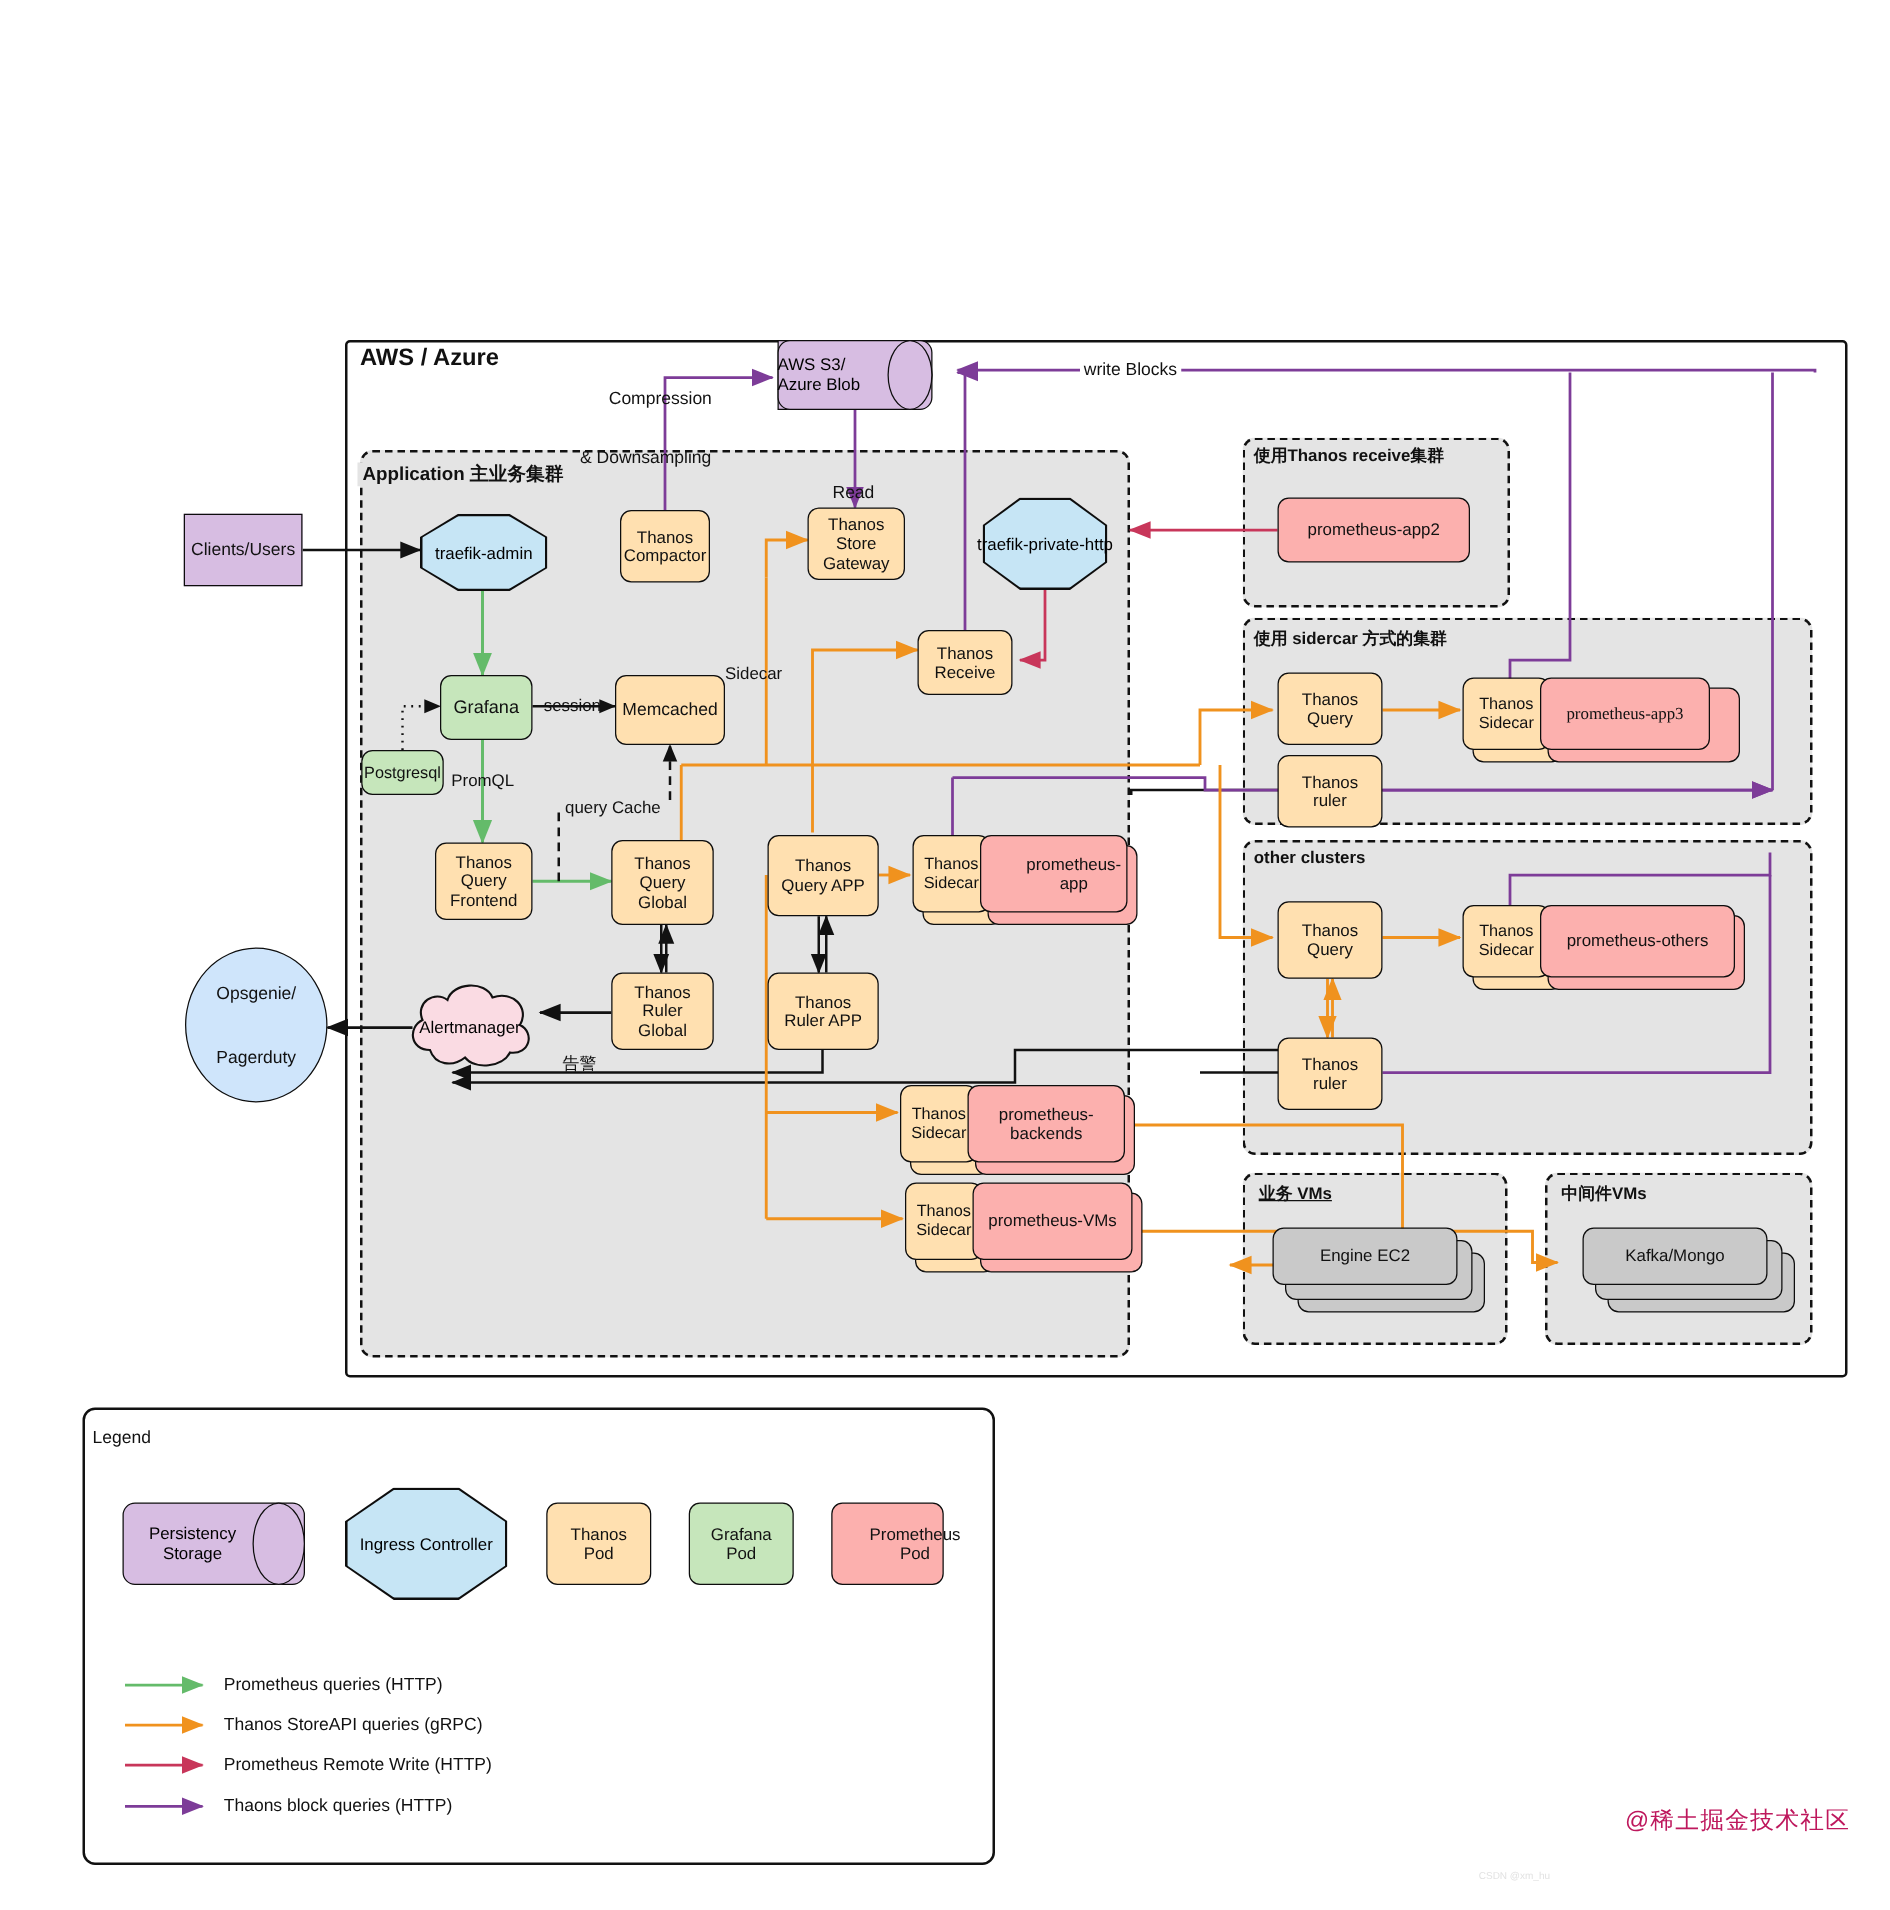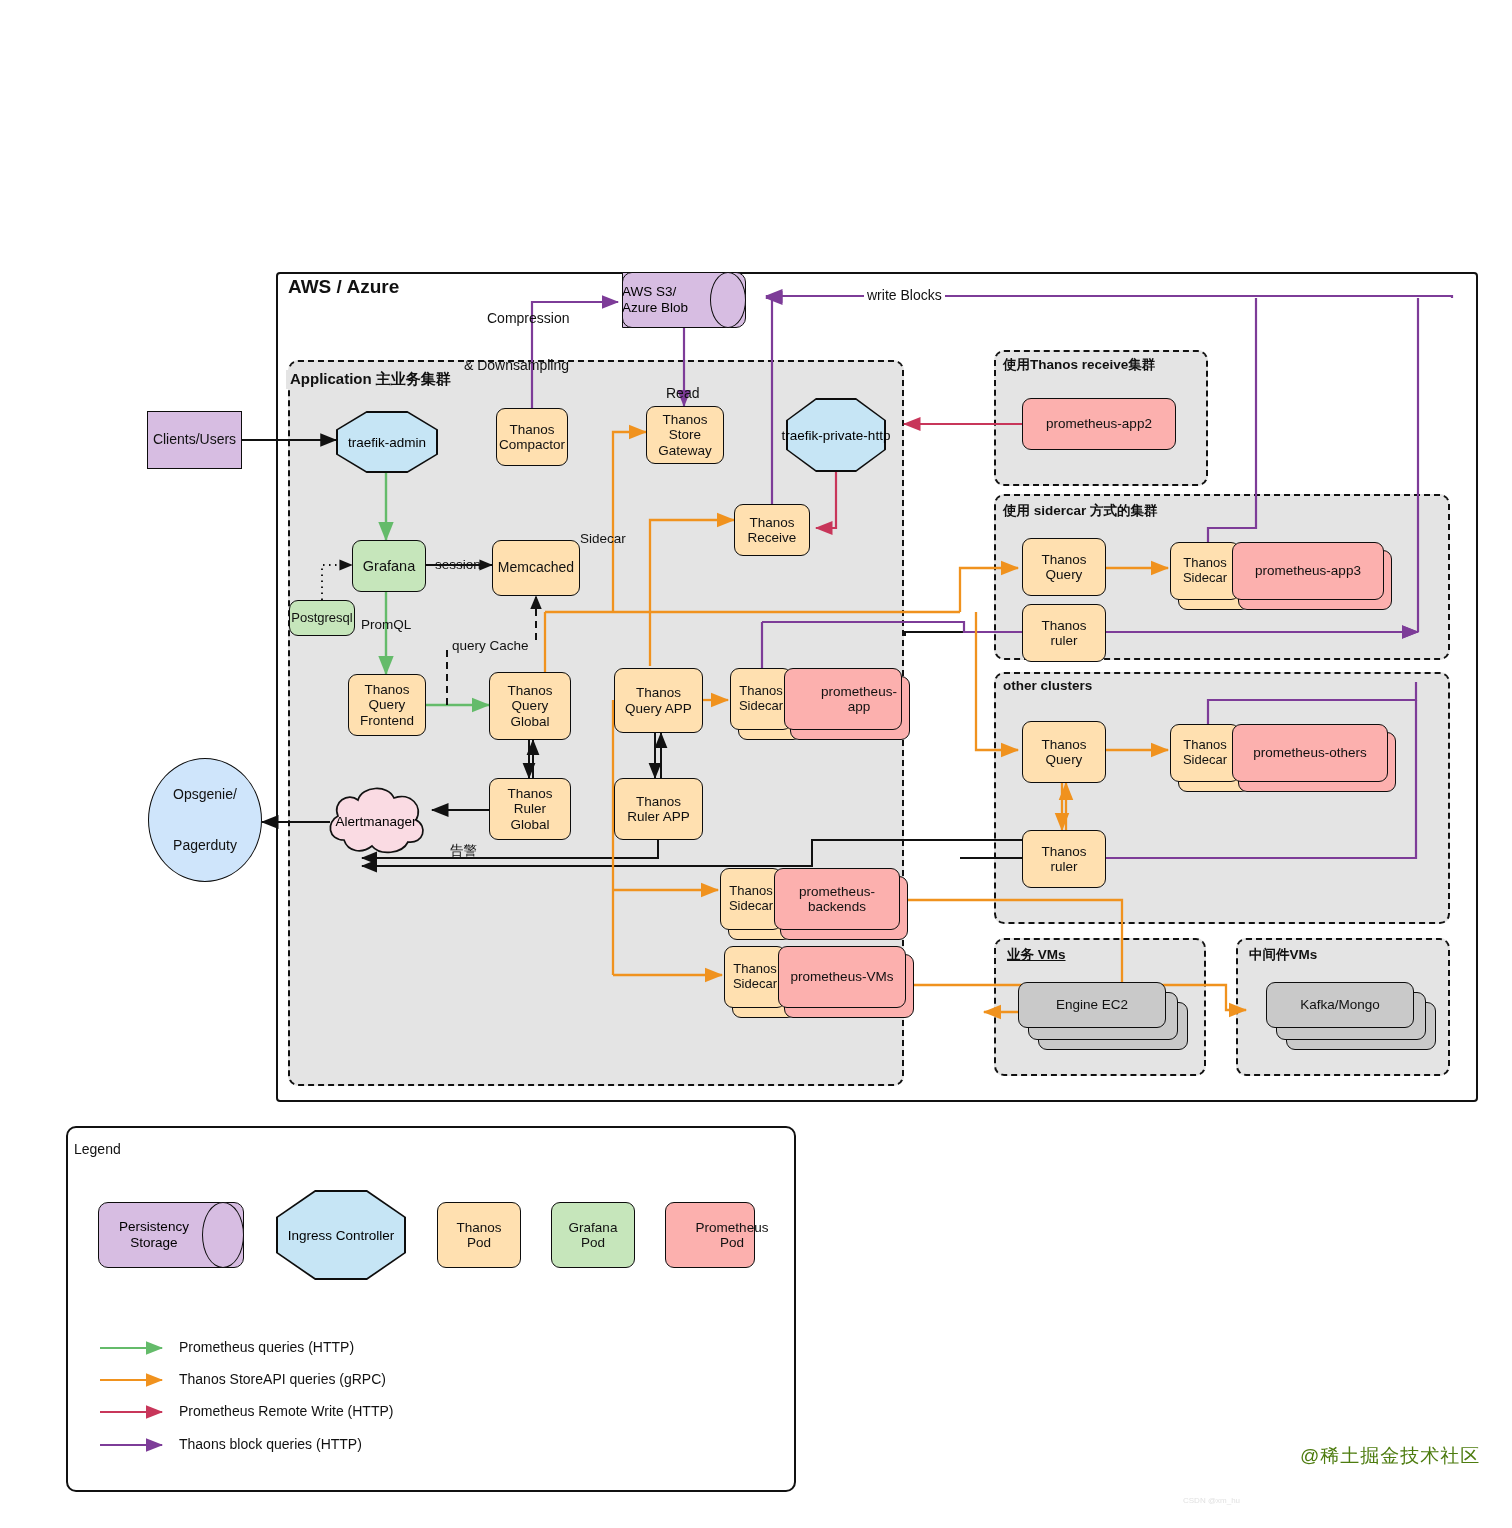--- a/index.html
+++ b/index.html
@@ -16,21 +16,21 @@
   .prom{background:#fcb0ae;}
   .purple{background:#d7bde2;}
   .grey{background:#c9c9c9;}
   .label{position:absolute;color:#111;white-space:nowrap;}
   .group{position:absolute;box-sizing:border-box;border:2.2px dashed #111;background:#e4e4e4;border-radius:10px;}
   .group-title{position:absolute;font-weight:bold;color:#111;background:transparent;white-space:nowrap;}
   .outer{position:absolute;box-sizing:border-box;border:2px solid #111;background:#fff;border-radius:4px;}
   .legendbox{position:absolute;box-sizing:border-box;border:2px solid #111;background:#fff;border-radius:10px;}
   .circle{border-radius:50%;border:1.6px solid #0d0d0d;background:#cfe5fb;}
   .stack-shadow{position:absolute;border:1.6px solid #0d0d0d;border-radius:9px;}
-  .wm{position:absolute;color:#4d7c0f;font-size:19px;letter-spacing:1px;}
+  .wm{position:absolute;color:#be185d;font-size:19px;letter-spacing:1px;}
   .wm2{position:absolute;color:#e2e2e2;font-size:8px;}
 </style>
 </head>
 <body>
 
 <div id="canvas">
 
   <div class="outer" style="left:276px;top:272px;width:1202px;height:830px;"></div>
   <div class="label" style="left:288px;top:276px;font-size:19px;font-weight:bold;">AWS / Azure</div>
 
@@ -310,21 +310,21 @@
     <span>Thanos</span>
     <span>ruler</span>
   </div>
   <div style="position:absolute;left:1168px;top:536px;width:228px;height:74px;">
     <div class="stack-shadow thanos" style="left:10px;top:14px;width:70px;height:58px;"></div>
     <div class="stack-shadow prom" style="left:70px;top:14px;width:152px;height:58px;"></div>
     <div class="node rrect thanos" style="left:2px;top:6px;width:70px;height:58px;font-size:13px;flex-direction:column;">
       <span>Thanos</span>
       <span>Sidecar</span>
     </div>
-    <div class="node rrect prom" style="left:64px;top:6px;width:152px;height:58px;font-size:13.5px;">prometheus-app3</div>
+    <div class="node rrect prom" style="left:64px;top:6px;width:136px;height:58px;font-size:13.5px;font-family:Liberation Serif, serif;">prometheus-app3</div>
   </div>
 
   <div class="node rrect thanos" style="left:1022px;top:721px;width:84px;height:62px;font-size:13.5px;flex-direction:column;">
     <span>Thanos</span>
     <span>Query</span>
   </div>
   <div class="node rrect thanos" style="left:1022px;top:830px;width:84px;height:58px;font-size:13.5px;flex-direction:column;">
     <span>Thanos</span>
     <span>ruler</span>
   </div>

